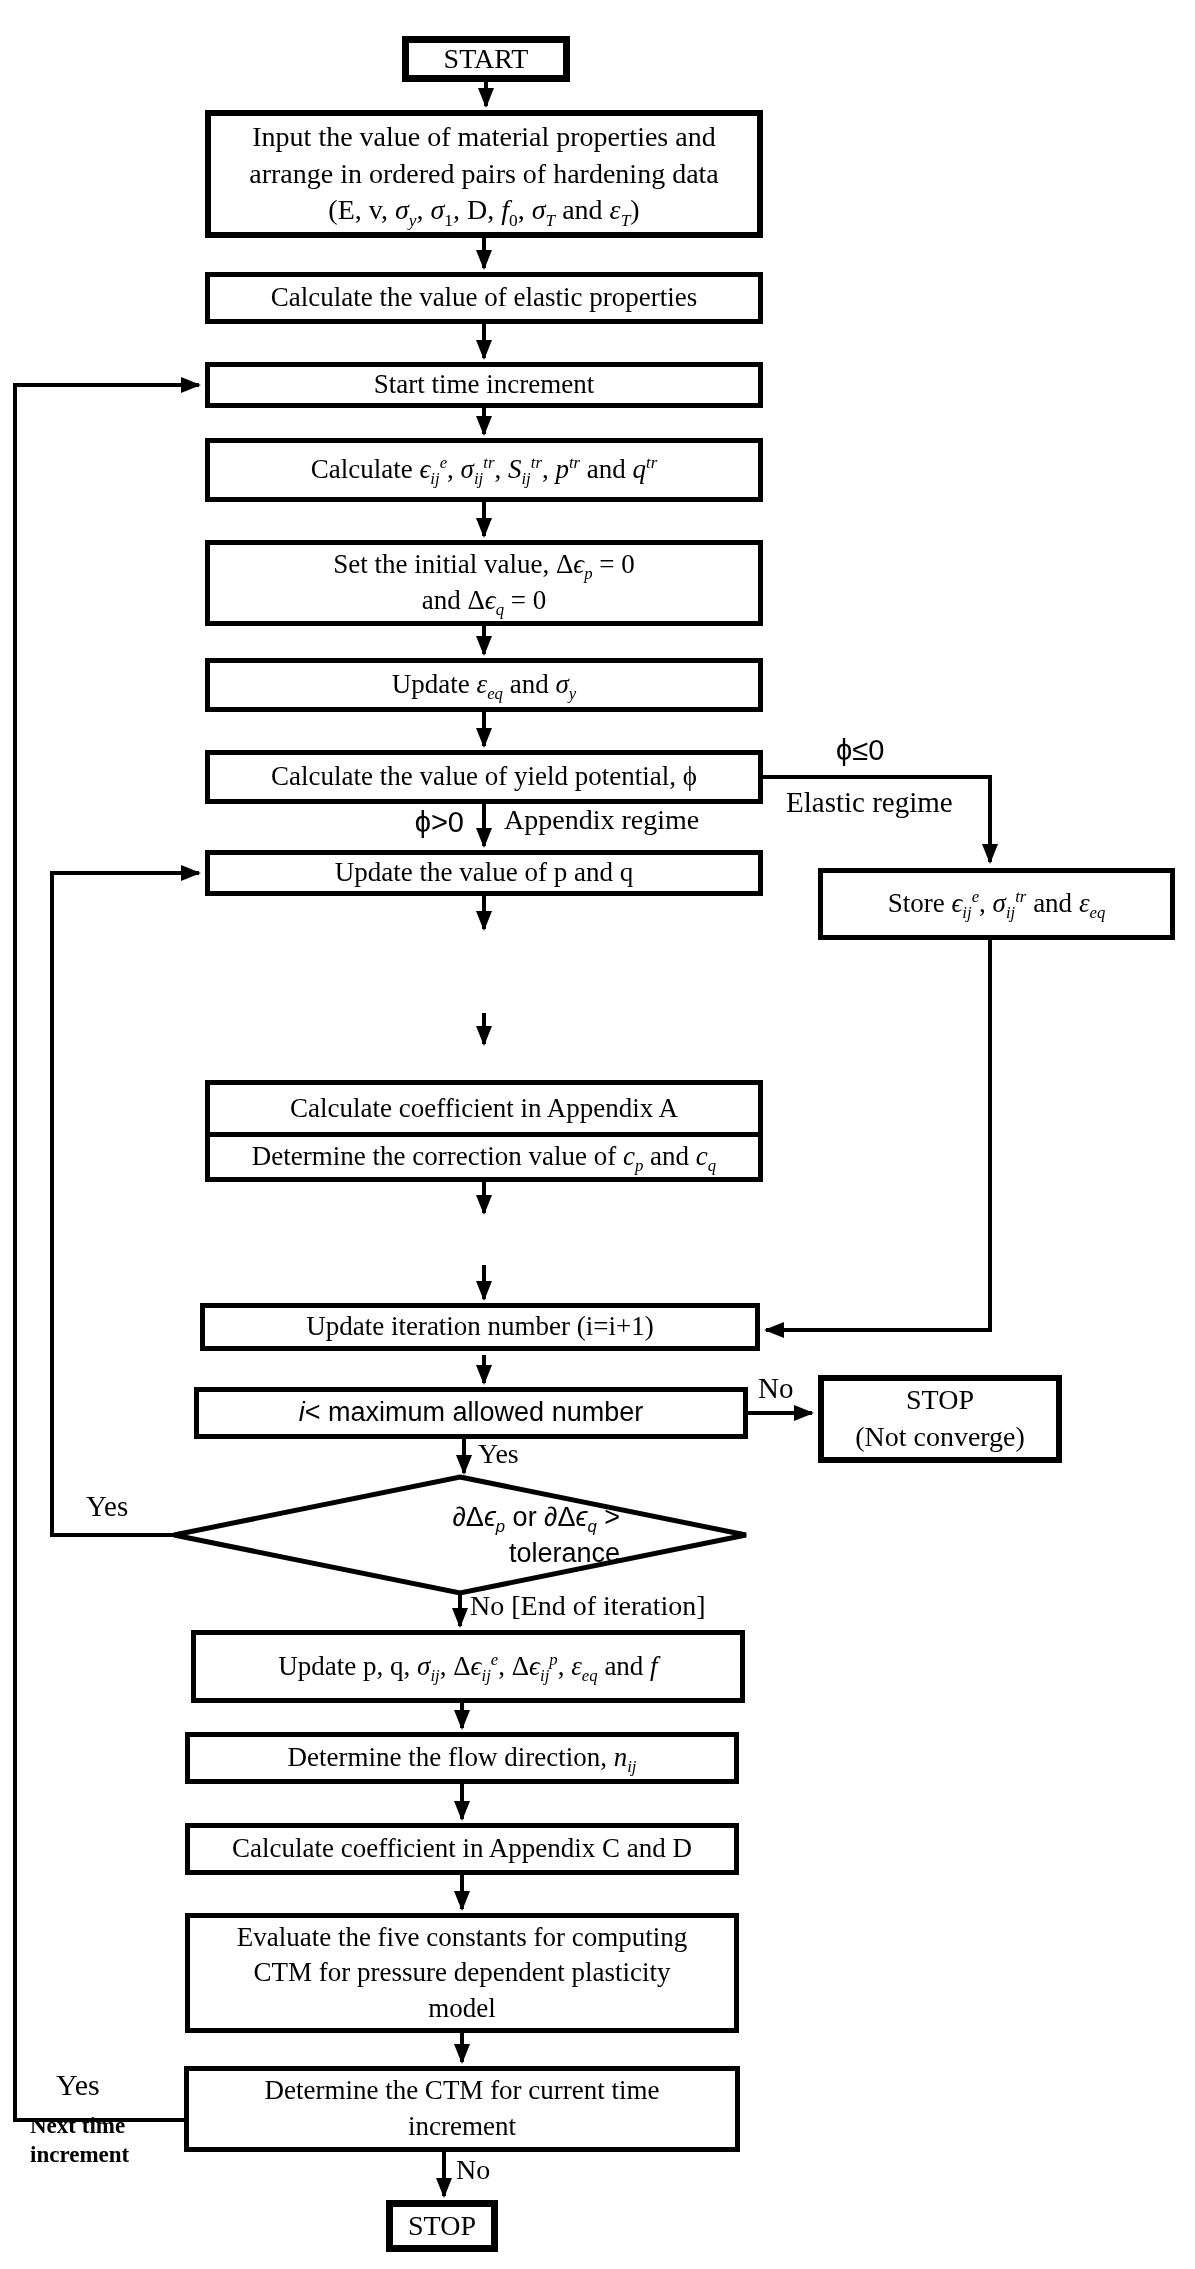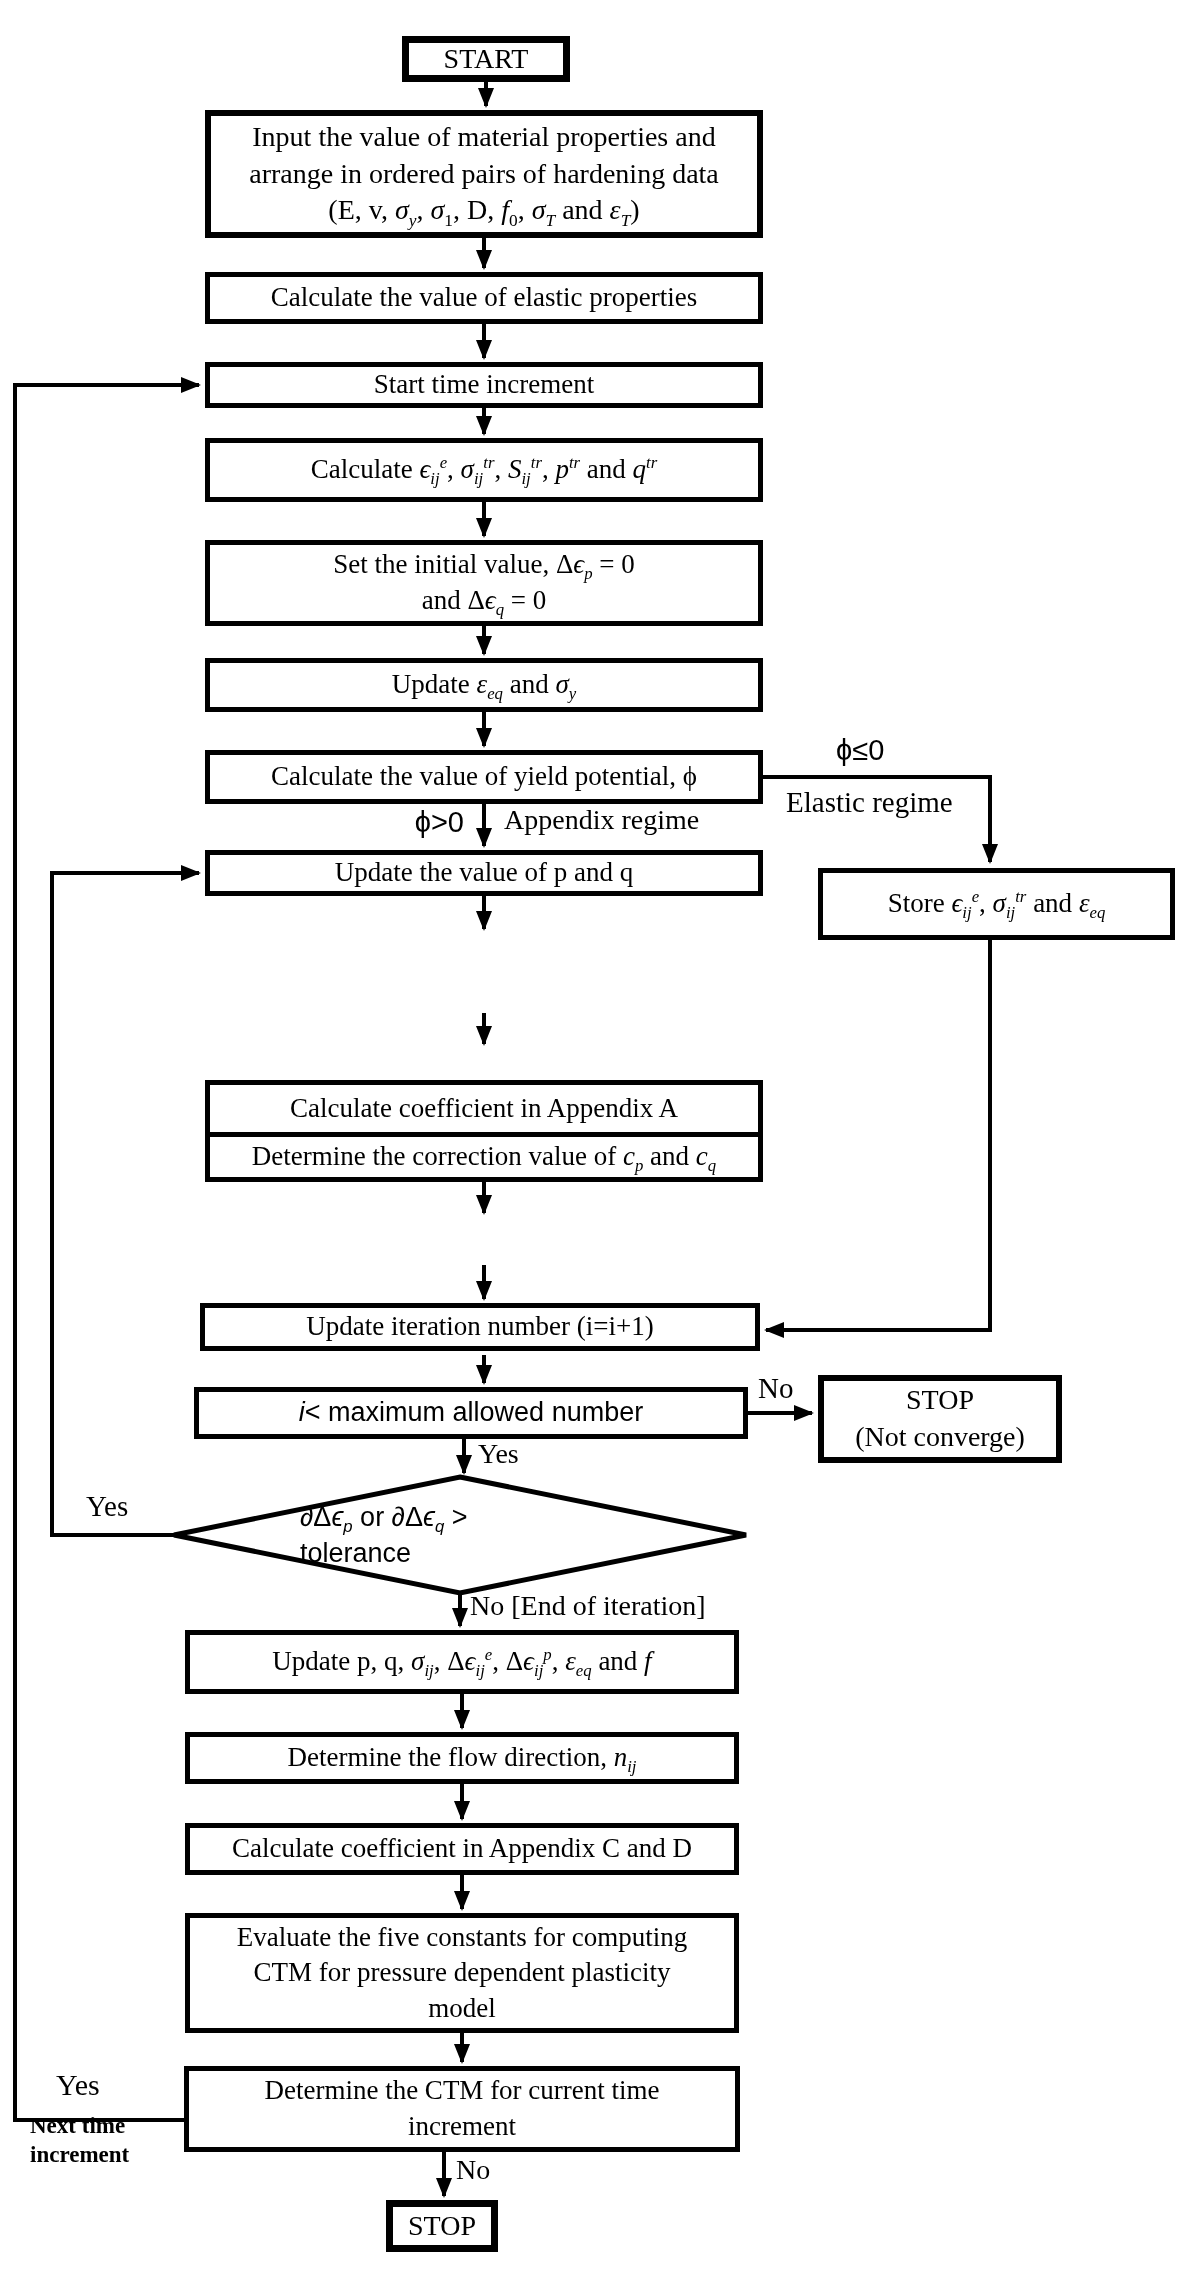--- a/index.html
+++ b/index.html
@@ -9,21 +9,21 @@
        display:flex;flex-direction:column;justify-content:center;align-items:center;
        text-align:center;font-size:27px;line-height:1.32;}
   .thick{border-width:7px;}
   .mid{border-width:6px;}
   .bl{display:block;}
   .sans{font-family:"Liberation Sans",sans-serif;}
   .lbl{position:absolute;font-size:28px;white-space:nowrap;}
   .small{font-size:23px;white-space:normal;line-height:1.25;font-weight:bold;}
   sub,sup{font-size:62%;line-height:0;}
   #wires{position:absolute;left:0;top:0;}
-  .dtext{position:absolute;left:300px;top:1499px;width:320px;text-align:left;
+  .dtext{position:absolute;left:300px;top:1499px;width:320px;text-align:right;
          font-size:27px;line-height:1.35;}
 </style>
 </head>
 <body>
 
 <div id="canvas">
 
   <svg id="wires" width="1195" height="2269" viewBox="0 0 1195 2269">
     <defs>
       <marker id="ah" markerUnits="userSpaceOnUse" markerWidth="22" markerHeight="18" refX="18" refY="8" orient="auto">
@@ -116,21 +116,21 @@
 
   <div class="box" style="left:194px;top:1387px;width:554px;height:52px">
     <span class="bl sans"><i>i</i>&lt; maximum allowed number</span>
   </div>
 
   <div class="dtext sans">
     <span class="bl">∂Δ<i>ϵ<sub>p</sub></i> or ∂Δ<i>ϵ<sub>q</sub></i> &gt;</span>
     <span class="bl">tolerance</span>
   </div>
 
-  <div class="box" style="left:185px;top:1630px;width:554px;height:64px">
+  <div class="box" style="left:191px;top:1630px;width:554px;height:73px">
     <span class="bl">Update p, q, <i>σ<sub>ij</sub></i>, Δ<i>ϵ<sub>ij</sub><sup>e</sup></i>, Δ<i>ϵ<sub>ij</sub><sup>p</sup></i>, <i>ε<sub>eq</sub></i> and <i>f</i></span>
   </div>
 
   <div class="box" style="left:185px;top:1732px;width:554px;height:52px">
     <span class="bl">Determine the flow direction, <i>n<sub>ij</sub></i></span>
   </div>
 
   <div class="box" style="left:185px;top:1823px;width:554px;height:52px">
     <span class="bl">Calculate coefficient in Appendix C and D</span>
   </div>

